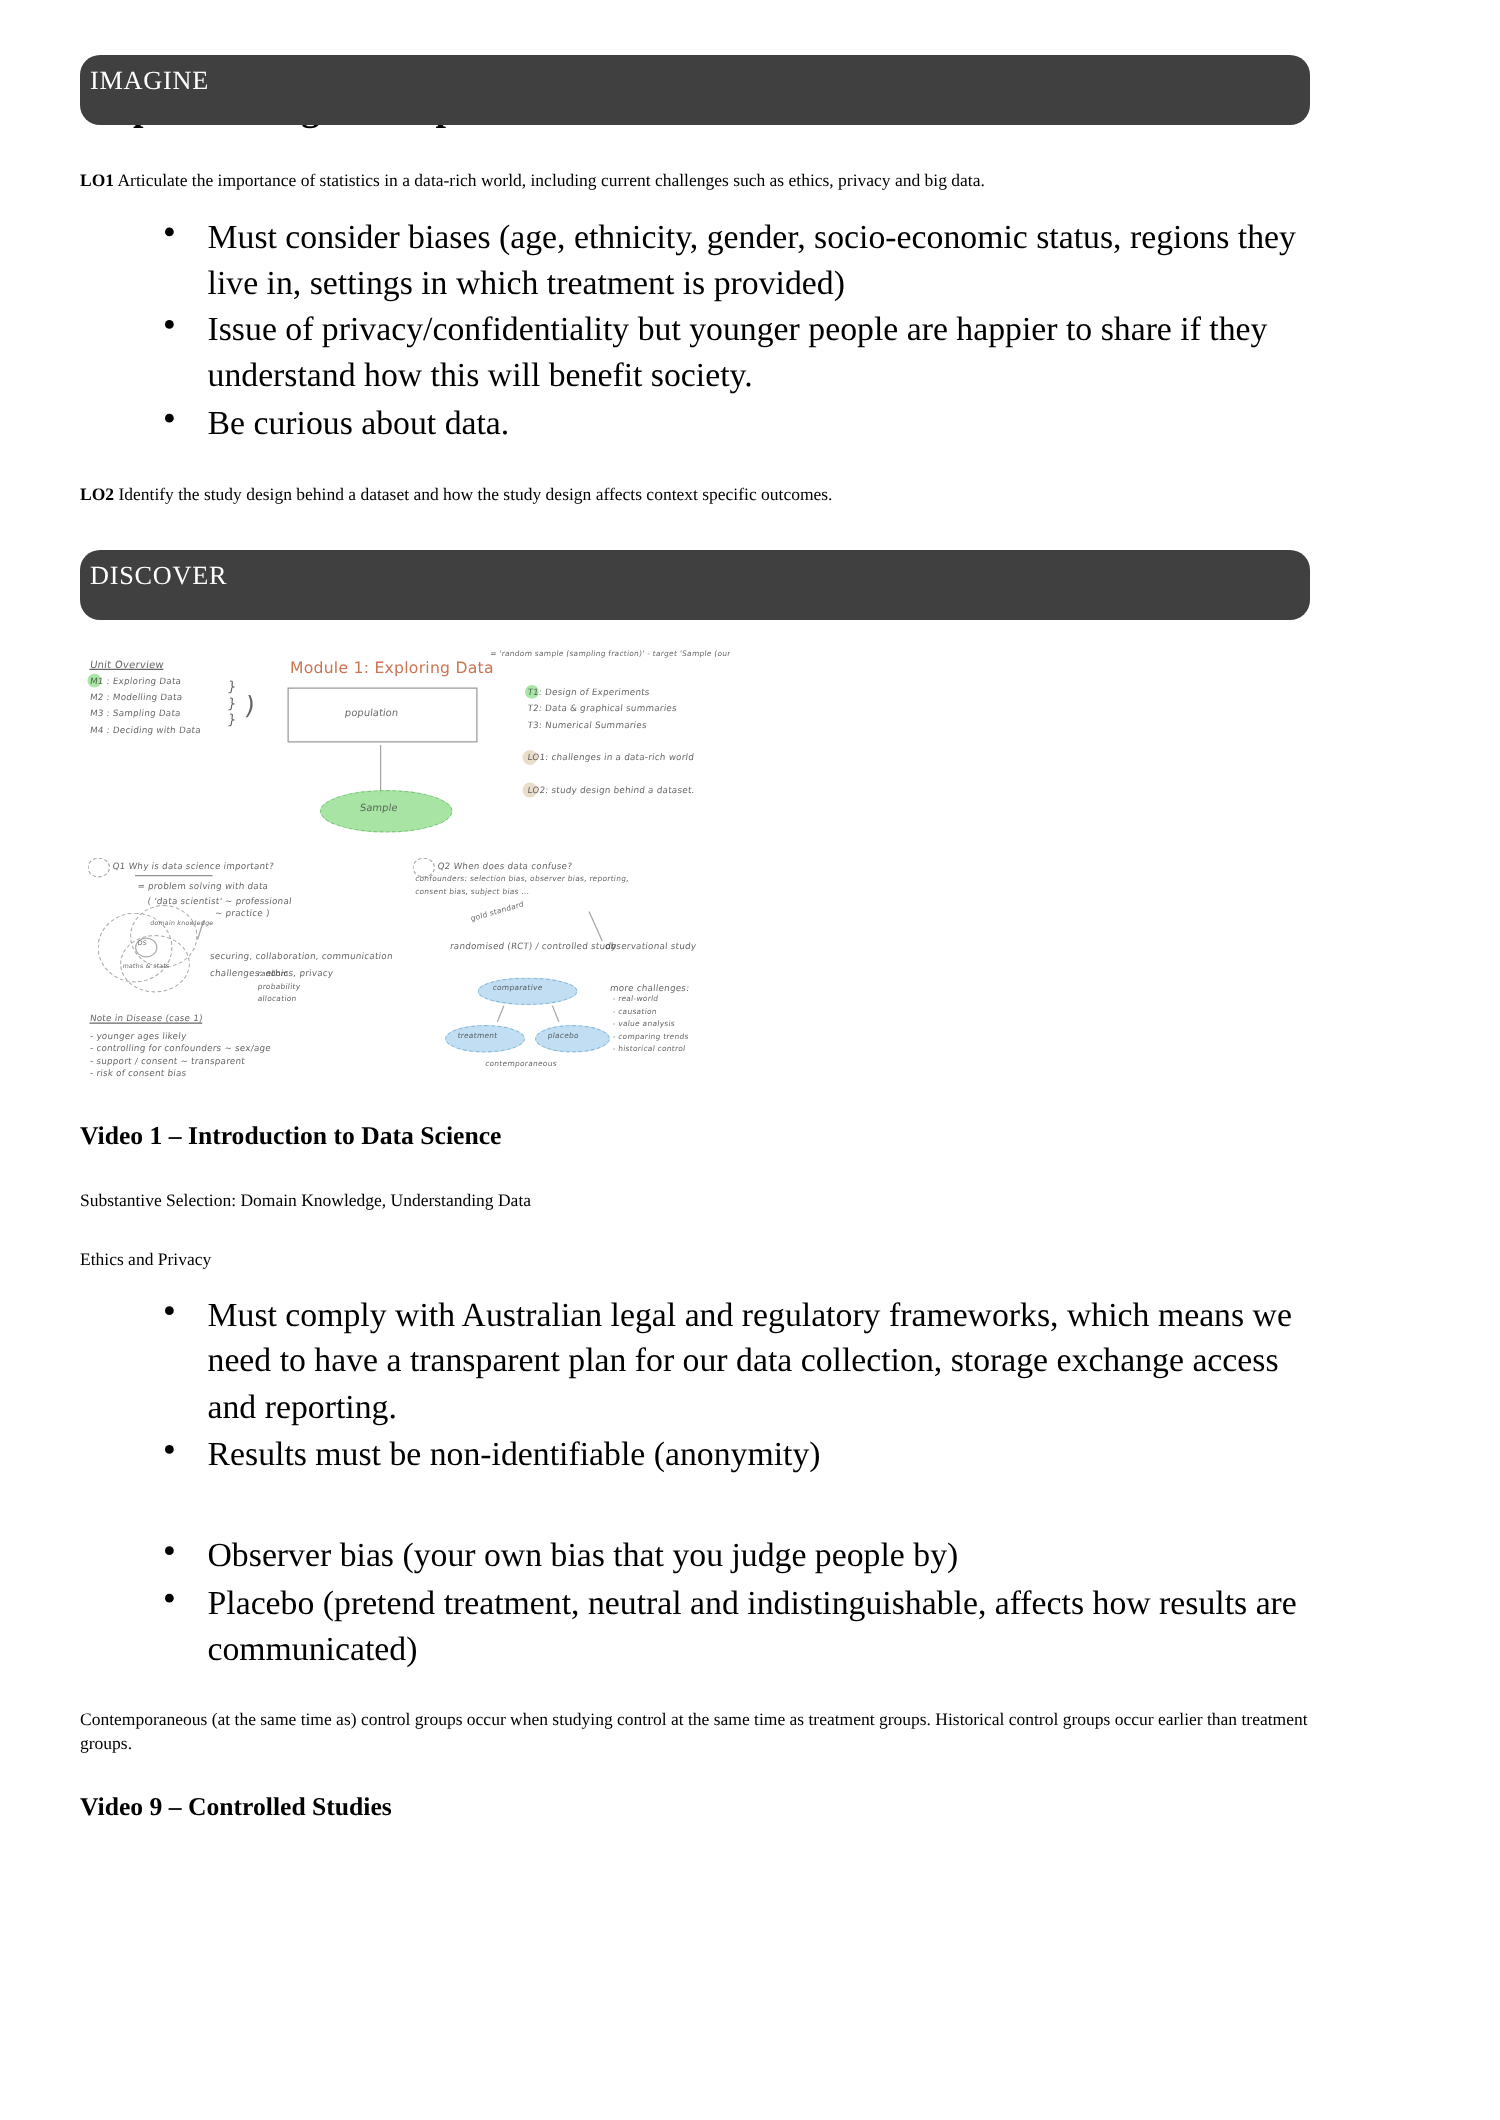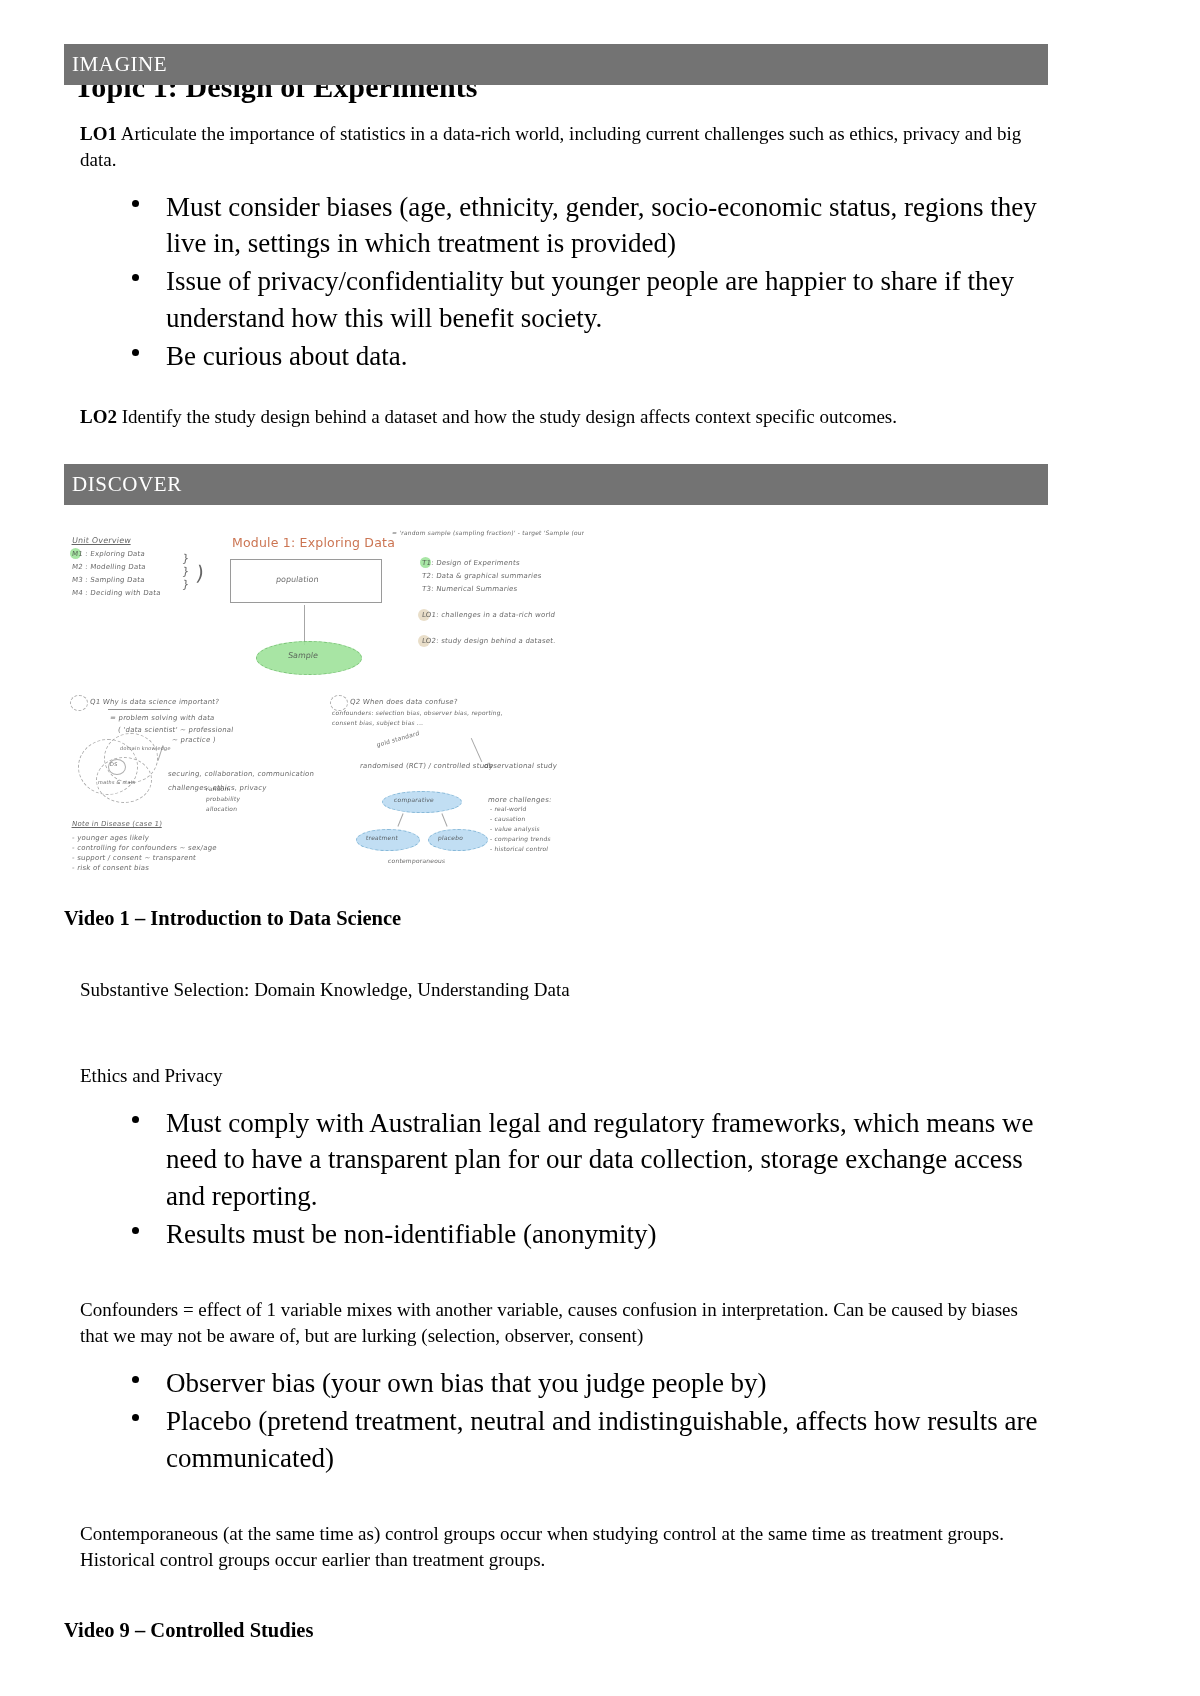--- a/index.html
+++ b/index.html
@@ -30,36 +30,37 @@
   }
   h1.doc-title {
     font-size: 30px;
     font-weight: bold;
     margin: 0;
     padding: 70px 0 0 74px;
     letter-spacing: 0.1px;
     line-height: 1.1;
   }
   .band {
-    background: #737373;
+    background: #404040;
     color: #ffffff;
     font-size: 21px;
     letter-spacing: 0.6px;
-    padding: 9px 0 10px 8px;
+    padding: 9px 0 25px 8px;
     margin: 0;
     height: 22px;
     line-height: 22px;
     font-weight: normal;
+    border-radius: 16px;
   }
   .band-imagine { margin-top: 44px; }
   .band-discover { margin-top: 34px; }
   .para {
-    font-size: 19px;
+    font-size: 14px;
     line-height: 1.36;
-    margin: 16px;
+    margin: 0;
     padding: 0;
   }
   .para-lo1 { margin-top: 36px; }
   .para-lo2 { margin-top: 30px; }
   .lead {
     font-weight: bold;
   }
   ul.bullets {
     margin: 16px 0 0 0;
     padding-left: 68px;
@@ -301,21 +302,20 @@
 
     <div class="gap-md"></div>
     <p class="para">Ethics and Privacy</p>
 
     <ul class="bullets">
       <li>Must comply with Australian legal and regulatory frameworks, which means we need to have a transparent plan for our data collection, storage exchange access and reporting.</li>
       <li>Results must be non-identifiable (anonymity)</li>
     </ul>
 
     <div class="gap-md"></div>
-    <p class="para">Confounders = effect of 1 variable mixes with another variable, causes confusion in interpretation. Can be caused by biases that we may not be aware of, but are lurking (selection, observer, consent)</p>
 
     <ul class="bullets">
       <li>Observer bias (your own bias that you judge people by)</li>
       <li>Placebo (pretend treatment, neutral and indistinguishable, affects how results are communicated)</li>
     </ul>
 
     <div class="gap-md"></div>
     <p class="para">Contemporaneous (at the same time as) control groups occur when studying control at the same time as treatment groups. Historical control groups occur earlier than treatment groups.</p>
 
     <div class="gap-md"></div>

